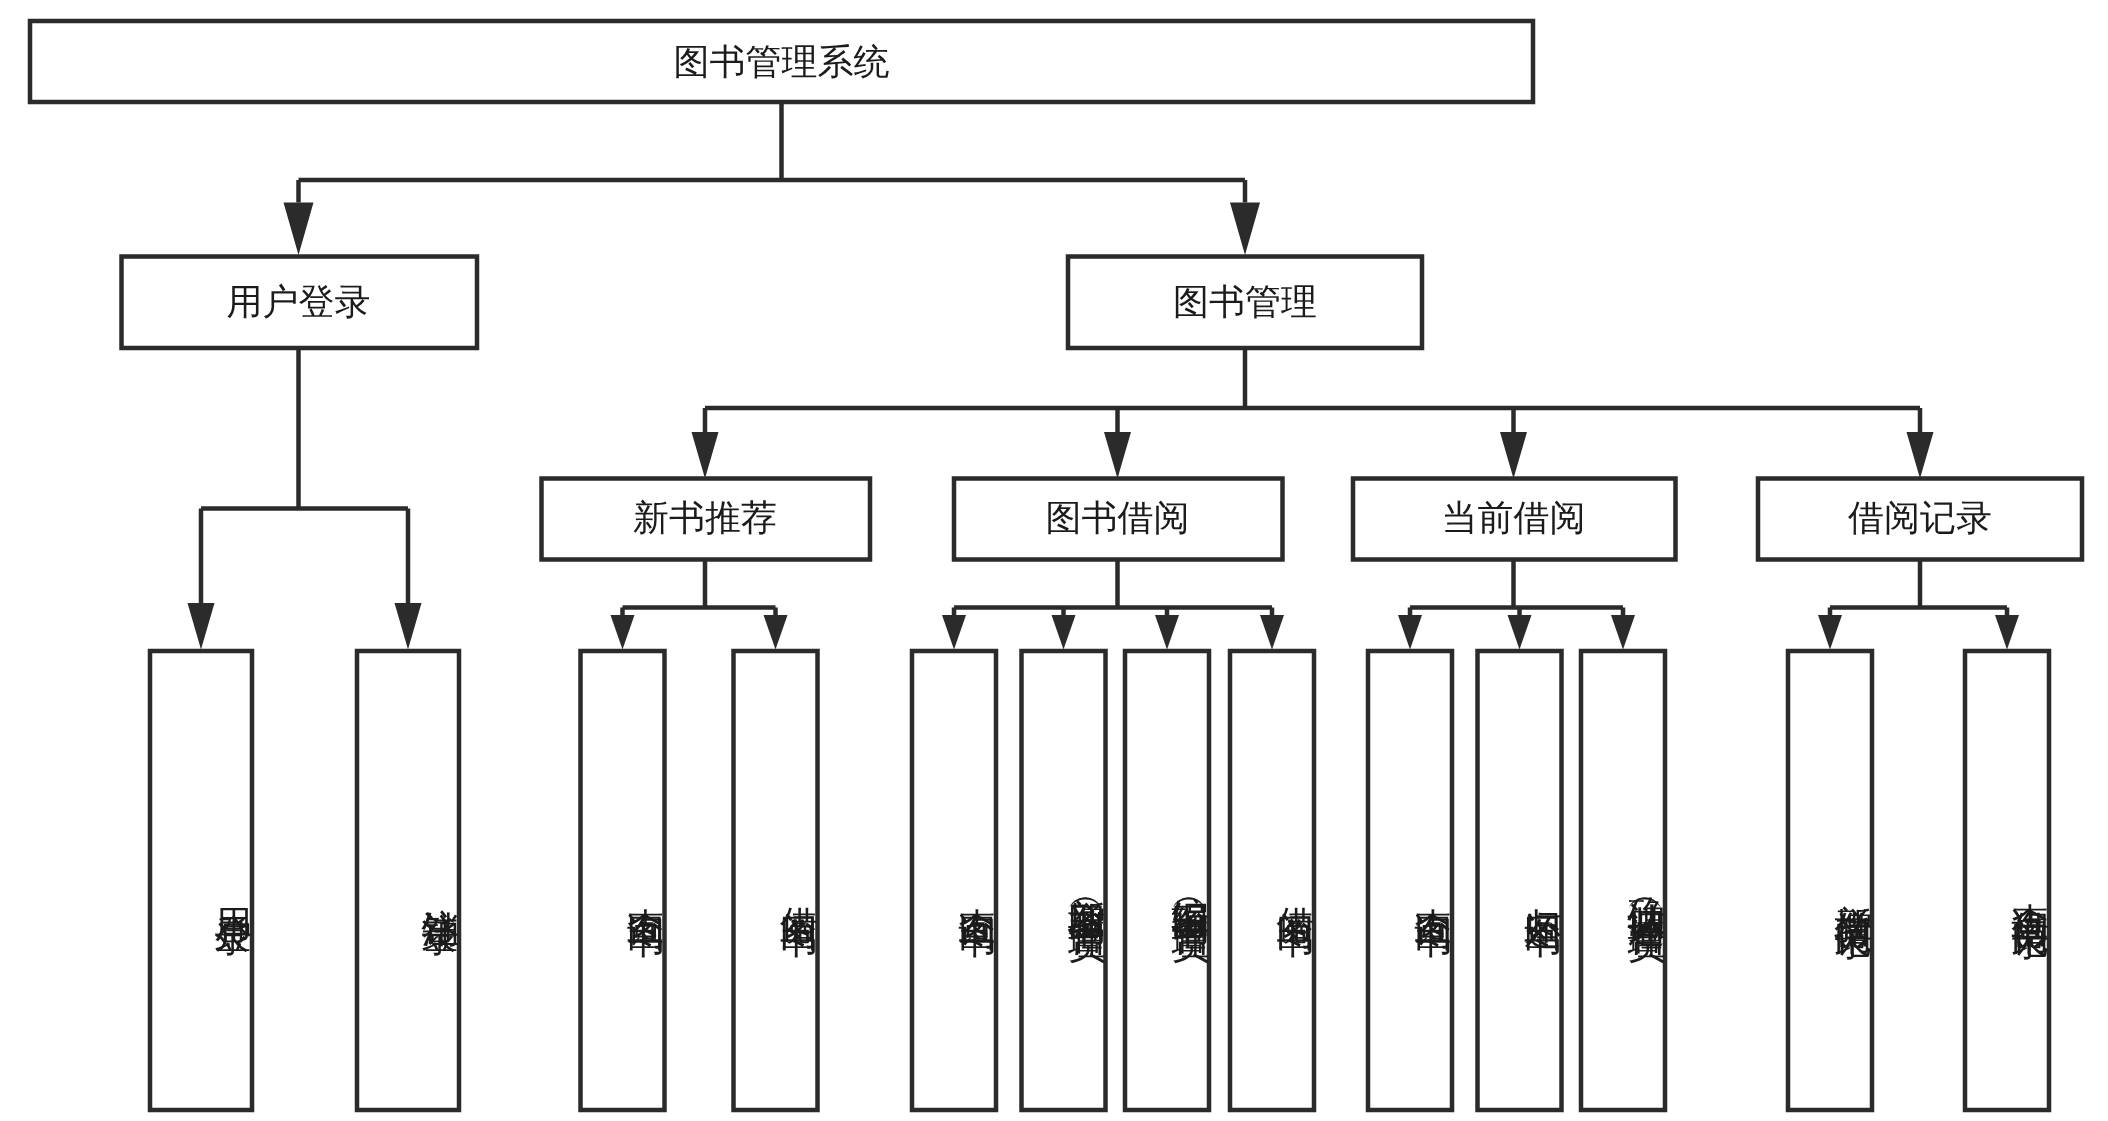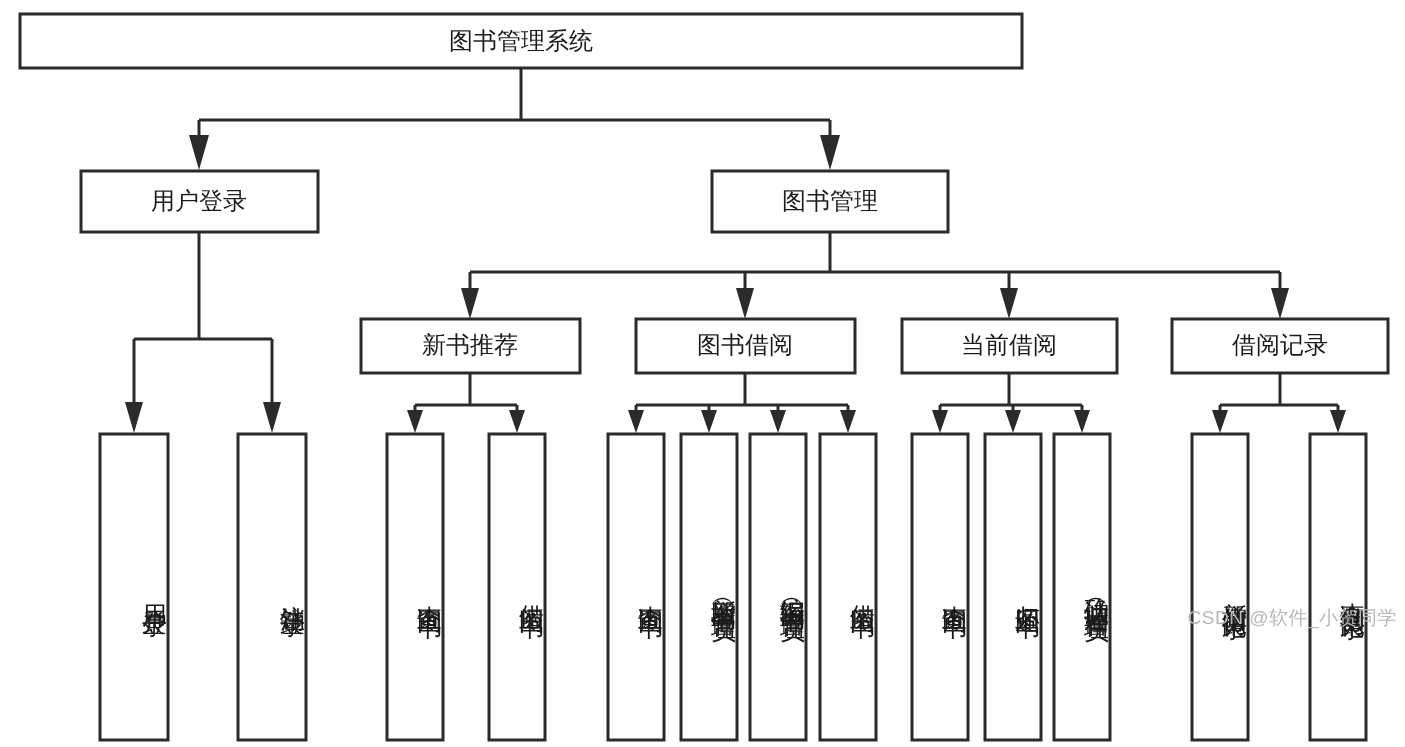--- a/index.html
+++ b/index.html
@@ -208,14 +208,13 @@
       <div class="leaf-label" style="left: 681px; top: 450px; width: 56px; height: 282px;">新增图书（管理员）</div>
       <div class="leaf-label" style="left: 750px; top: 450px; width: 56px; height: 282px;">编辑图书（管理员）</div>
       <div class="leaf-label" style="left: 820px; top: 450px; width: 56px; height: 282px;">借阅图书</div>
       <div class="leaf-label" style="left: 912px; top: 450px; width: 56px; height: 282px;">查询图书</div>
       <div class="leaf-label" style="left: 985px; top: 450px; width: 56px; height: 282px;">归还图书</div>
       <div class="leaf-label" style="left: 1054px; top: 450px; width: 56px; height: 282px;">确认归还（管理员）</div>
       <div class="leaf-label" style="left: 1192px; top: 450px; width: 56px; height: 282px;">新增借阅记录</div>
       <div class="leaf-label" style="left: 1310px; top: 450px; width: 56px; height: 282px;">查询借阅记录</div>
     </div>
 
-  <div class="watermark">CSDN @软件_小贺同学</div>
 </div>
 
 </body></html>

